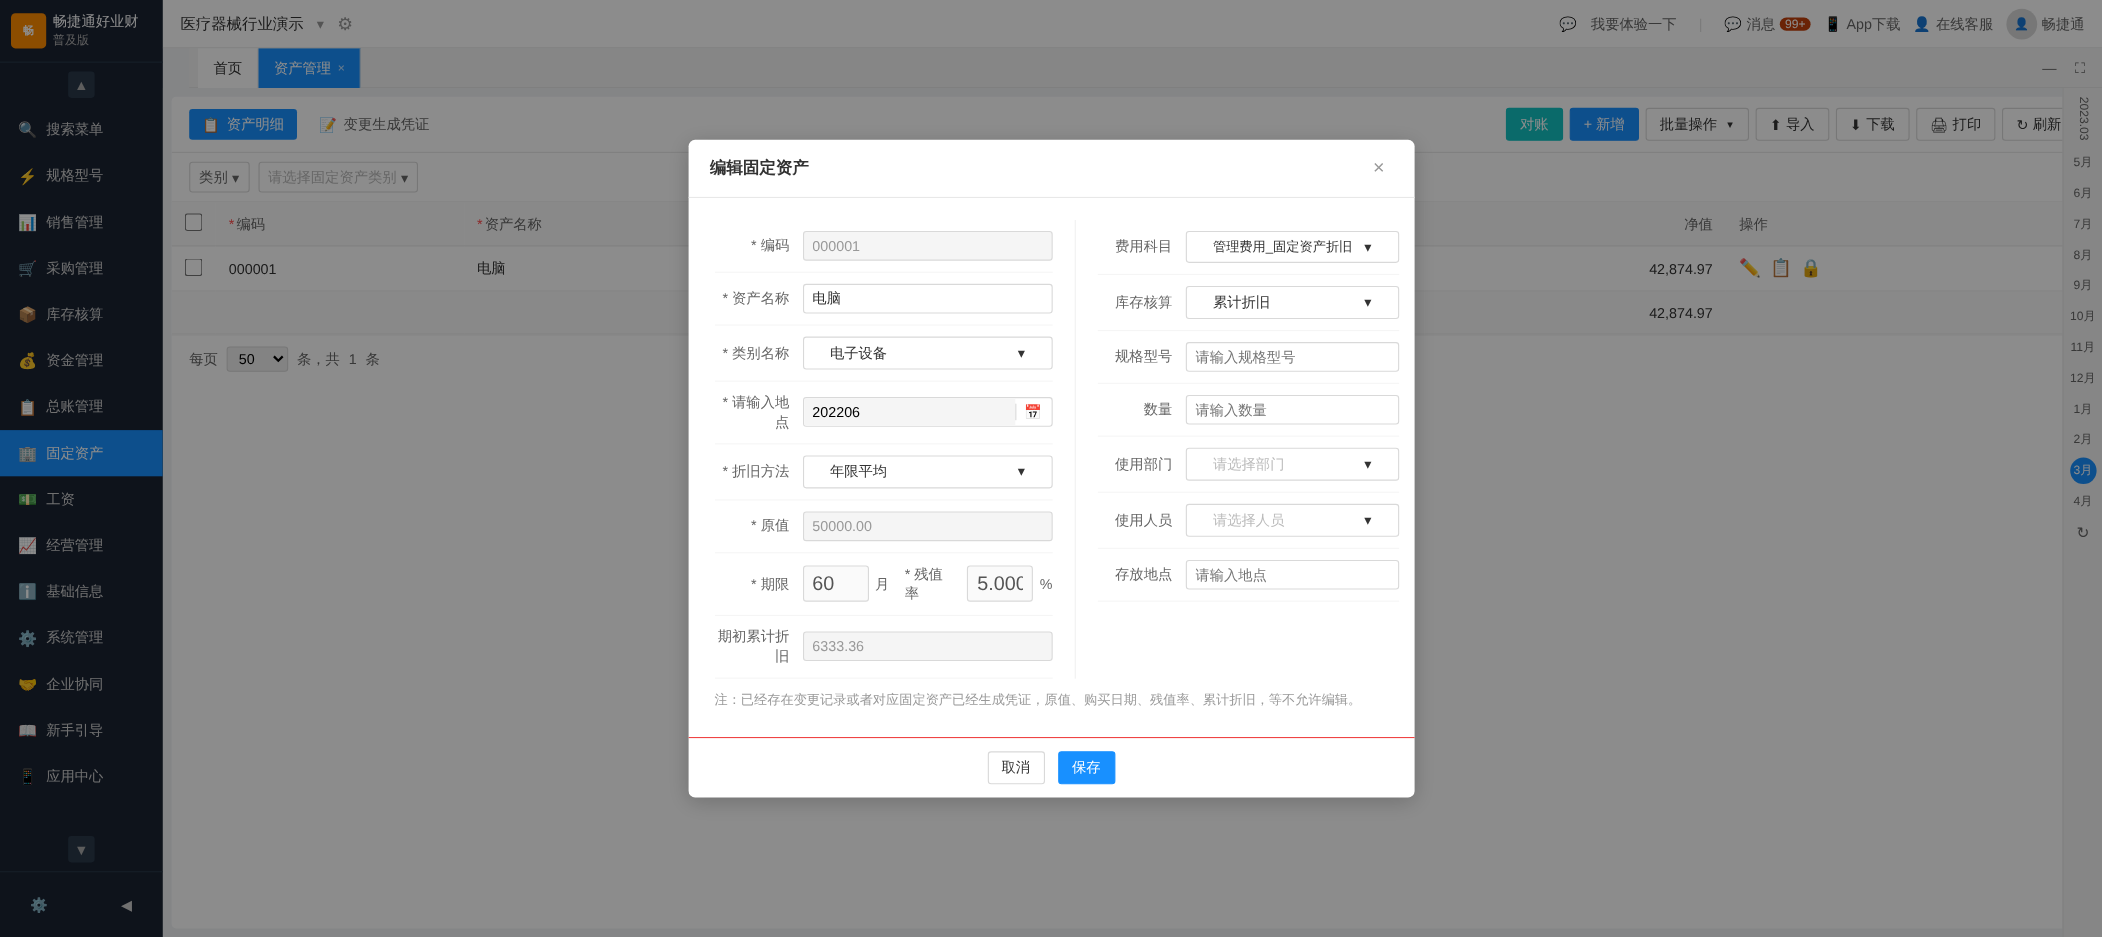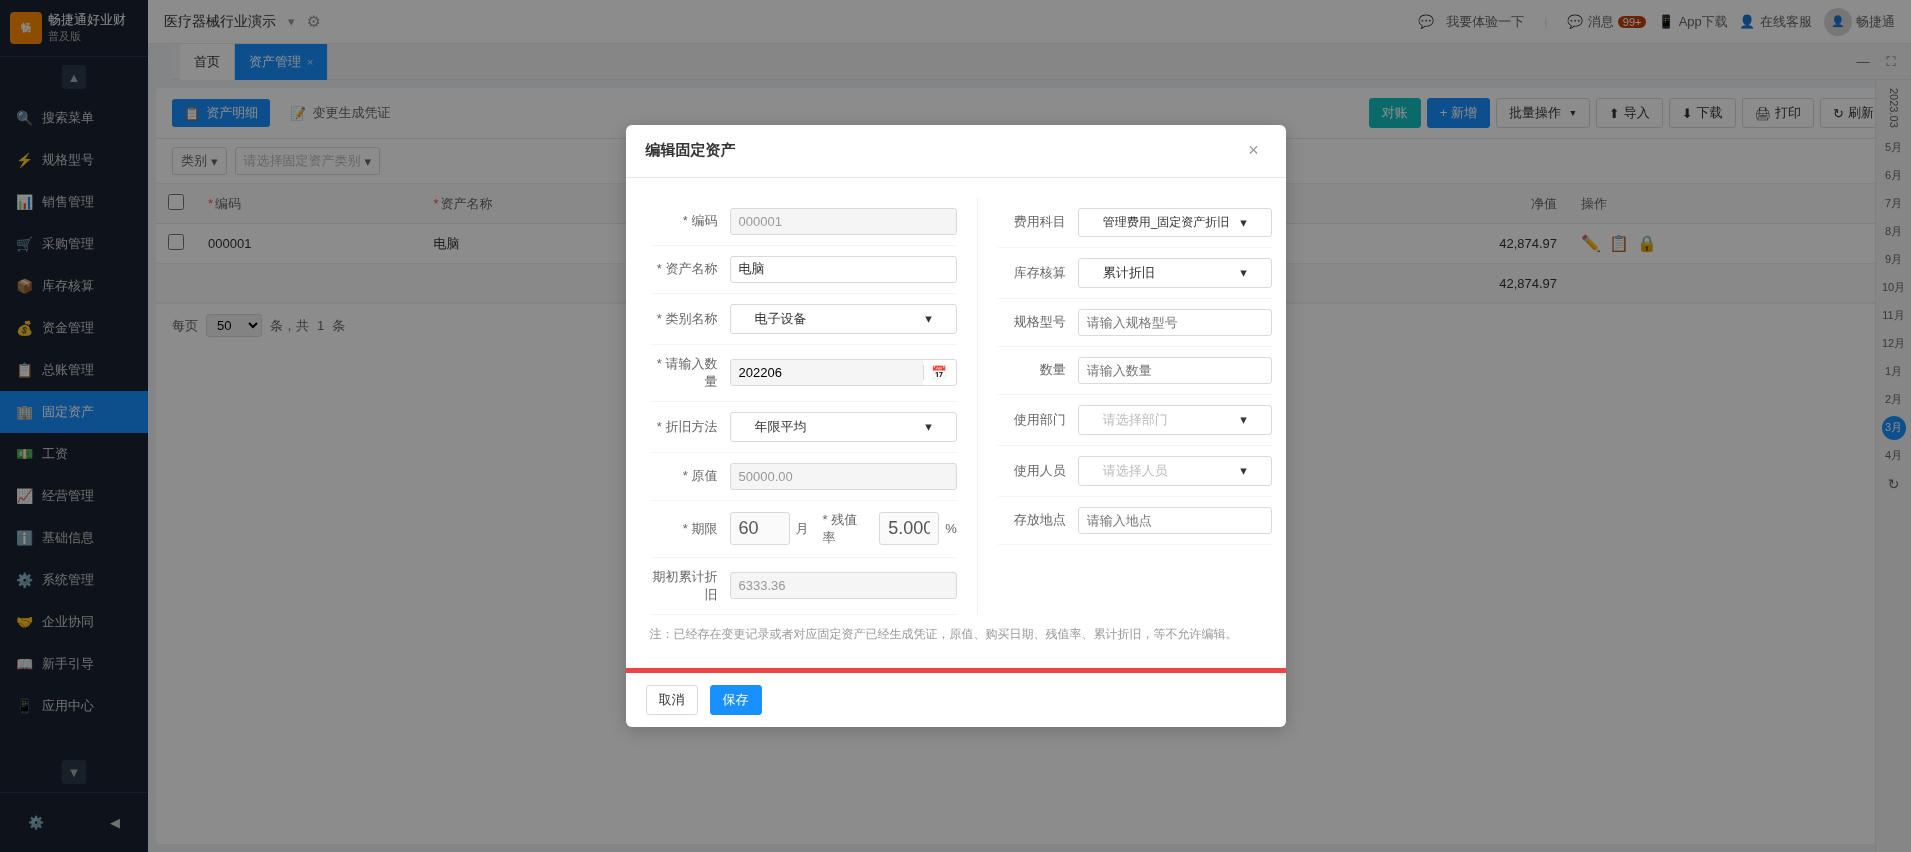--- a/index.html
+++ b/index.html
@@ -77,21 +77,21 @@
     .timeline-item { width: 28px; height: 24px; display: flex; align-items: center; justify-content: center; cursor: pointer; border-radius: 3px; }
     .timeline-item.active { background: #1890ff; color: #fff; border-radius: 50%; width: 24px; height: 24px; }
     
     
     .modal-overlay { position: fixed; top: 0; left: 0; width: 100%; height: 100%; background: rgba(0,0,0,0.45); display: flex; align-items: center; justify-content: center; z-index: 1000; }
     .modal { background: #fff; border-radius: 6px; width: 660px; max-width: 90%; box-shadow: 0 4px 20px rgba(0,0,0,0.2); }
     .modal-header { display: flex; align-items: center; justify-content: space-between; padding: 14px 20px; border-bottom: 1px solid #e8e8e8; }
     .modal-title { font-size: 15px; font-weight: 600; color: #333; }
     .modal-close { width: 24px; height: 24px; display: flex; align-items: center; justify-content: center; cursor: pointer; color: #999; font-size: 18px; border-radius: 3px; }
     .modal-body { padding: 20px 24px; }
-    .modal-footer { padding: 12px 20px; border-top: 5px solid #ef4444; display: flex; gap: 12px; }
+    .modal-footer { padding: 12px 20px; border-top: 1px solid #ef4444; display: flex; justify-content: center; gap: 12px; }
     
     
     .form-grid { display: grid; grid-template-columns: 1fr 1fr; gap: 0; }
     .form-row { display: flex; align-items: center; padding: 10px 0; border-bottom: 1px solid #f5f5f5; }
     .form-label { width: 80px; text-align: right; padding-right: 12px; color: #666; font-size: 13px; flex-shrink: 0; }
     .form-input { flex: 1; border: 1px solid #d9d9d9; border-radius: 3px; padding: 5px 8px; font-size: 13px; color: #333; outline: none; }
     .form-input:disabled, .form-input.disabled { background: #f5f5f5; color: #999; }
     .form-select { display: flex; align-items: center; border: 1px solid #d9d9d9; border-radius: 3px; padding: 5px 24px; font-size: 13px; color: #333; cursor: pointer; flex: 1; justify-content: space-between; background: #fff; }
     .form-input-with-icon { flex: 1; display: flex; align-items: center; border: 1px solid #d9d9d9; border-radius: 3px; overflow: hidden; }
     .form-input-with-icon input { border: none; outline: none; flex: 1; padding: 5px 8px; font-size: 13px; }
@@ -390,21 +390,21 @@
             <input class="form-input" type="text" value="电脑" style="">
           </div>
           <div class="form-row">
             <span class="form-label">* 类别名称</span>
             <div class="form-select">
               <span>电子设备</span>
               <span>▾</span>
             </div>
           </div>
           <div class="form-row">
-            <span class="form-label">* 请输入数量</span>
+            <span class="form-label">* 请输入地点</span>
             <div class="form-input-with-icon">
               <input type="text" style="border: none; outline: none; flex: 1 1 0%; padding: 5px 8px; font-size: 13px; background: rgb(245, 245, 245);" value="202206">
               <span class="form-input-icon">📅</span>
             </div>
           </div>
           <div class="form-row">
             <span class="form-label">* 折旧方法</span>
             <div class="form-select">
               <span>年限平均</span>
               <span>▾</span>

